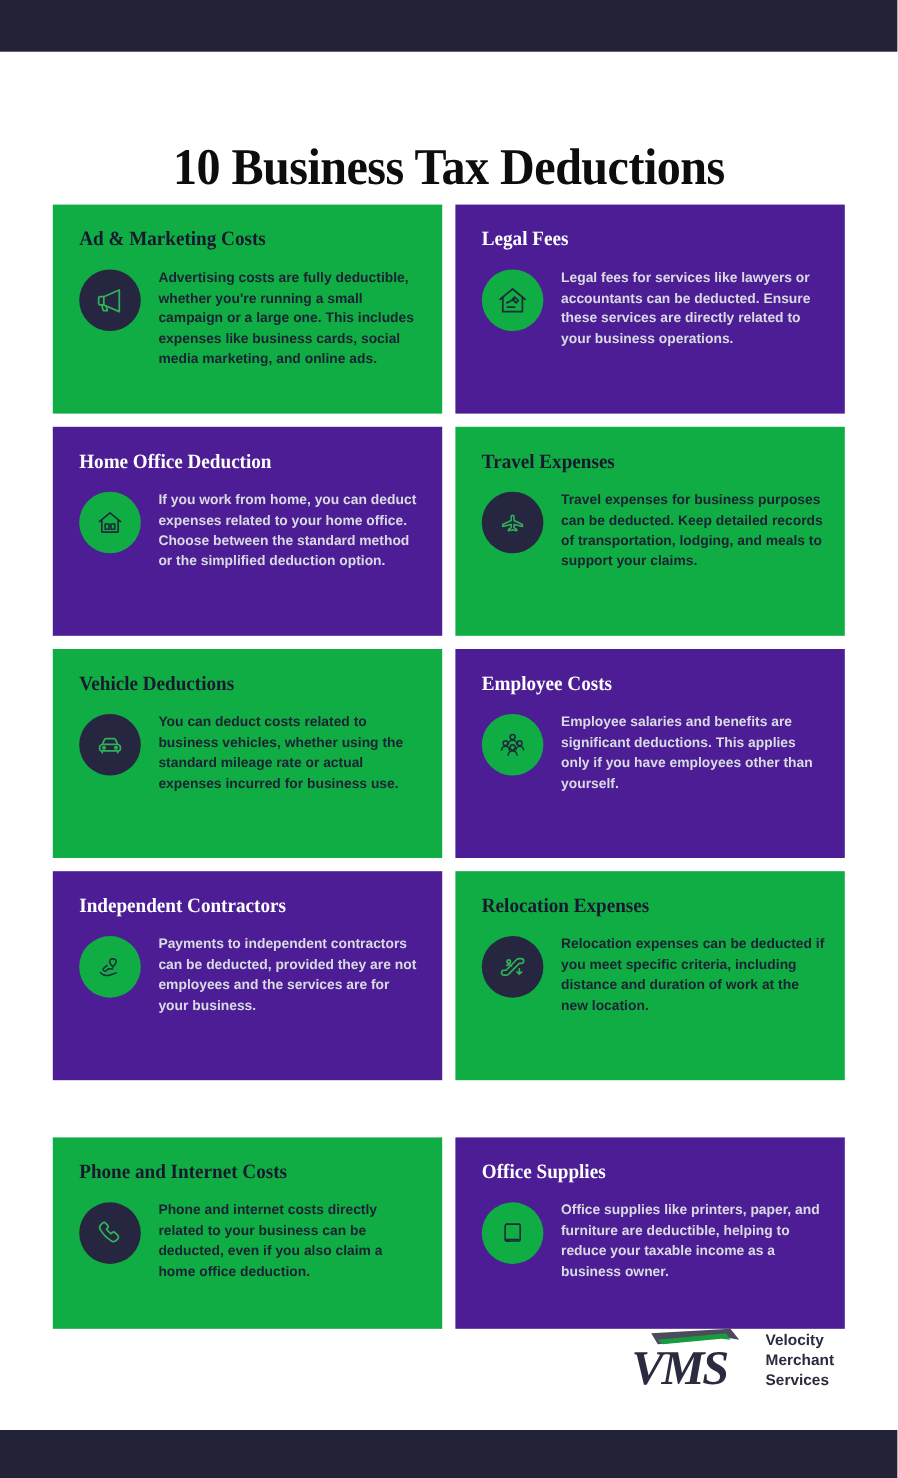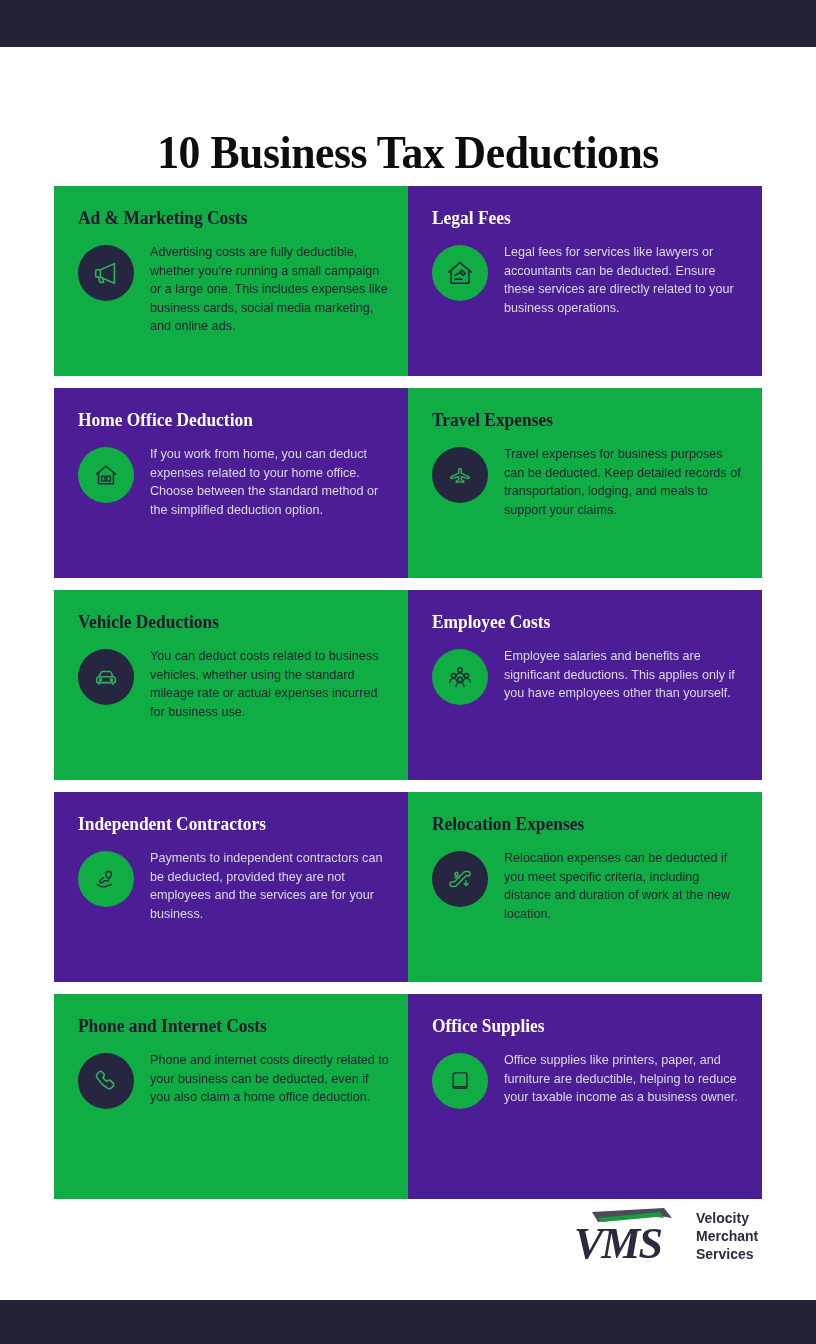--- a/index.html
+++ b/index.html
@@ -29,50 +29,51 @@
     transform:scaleX(0.93);
     transform-origin:center;
     line-height:1.1;
   }
   .grid{
     position:absolute;left:48px;top:186px;
     width:720px;
   }
   .row{
     display:flex;
+    gap:12px;
     margin-bottom:12px;
-    justify-content:center;
   }
   .card{
     width:354px;
     box-sizing:border-box;
     padding:22px 18px 18px 24px;
     position:relative;
   }
   .card.green{background:#10ad44;}
   .card.dark{background:#4c1d95;}
   .card.h190{height:190px;}
-  .card.h197{height:205px;}
+  .card.h197{height:174px;margin-top:40px;}
 
   .card-title{
     font-family:"Liberation Serif", serif;
     font-weight:bold;
     font-size:18.5px;
     margin:0 0 14px 0;
     transform:scaleX(0.94);
     transform-origin:left center;
     white-space:nowrap;
   }
   .card.green .card-title{color:#18182e;}
   .card.dark  .card-title{color:#ffffff;}
 
   .card-body{
     display:flex;
     align-items:flex-start;
     gap:16px;
+    font-weight:bold;
   }
   .icon-circle{
     flex:0 0 auto;
     width:56px;height:56px;
     border-radius:50%;
     display:flex;align-items:center;justify-content:center;
     margin-top:2px;
   }
   .card.green .icon-circle{background:#262640;}
   .card.dark  .icon-circle{background:#10ad44;}

